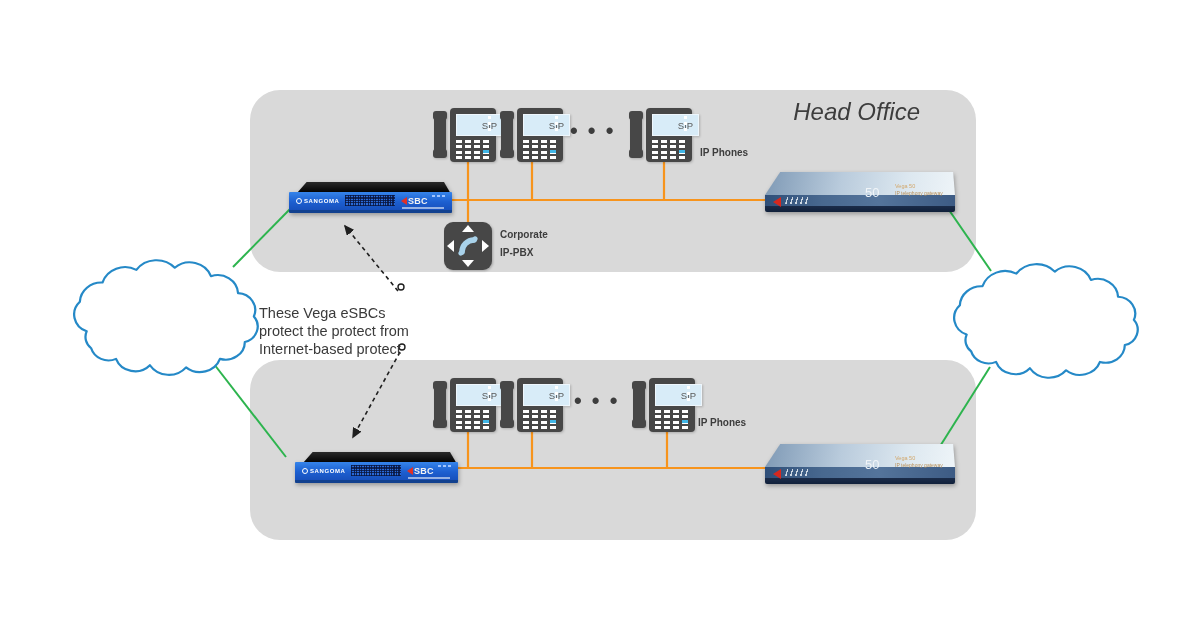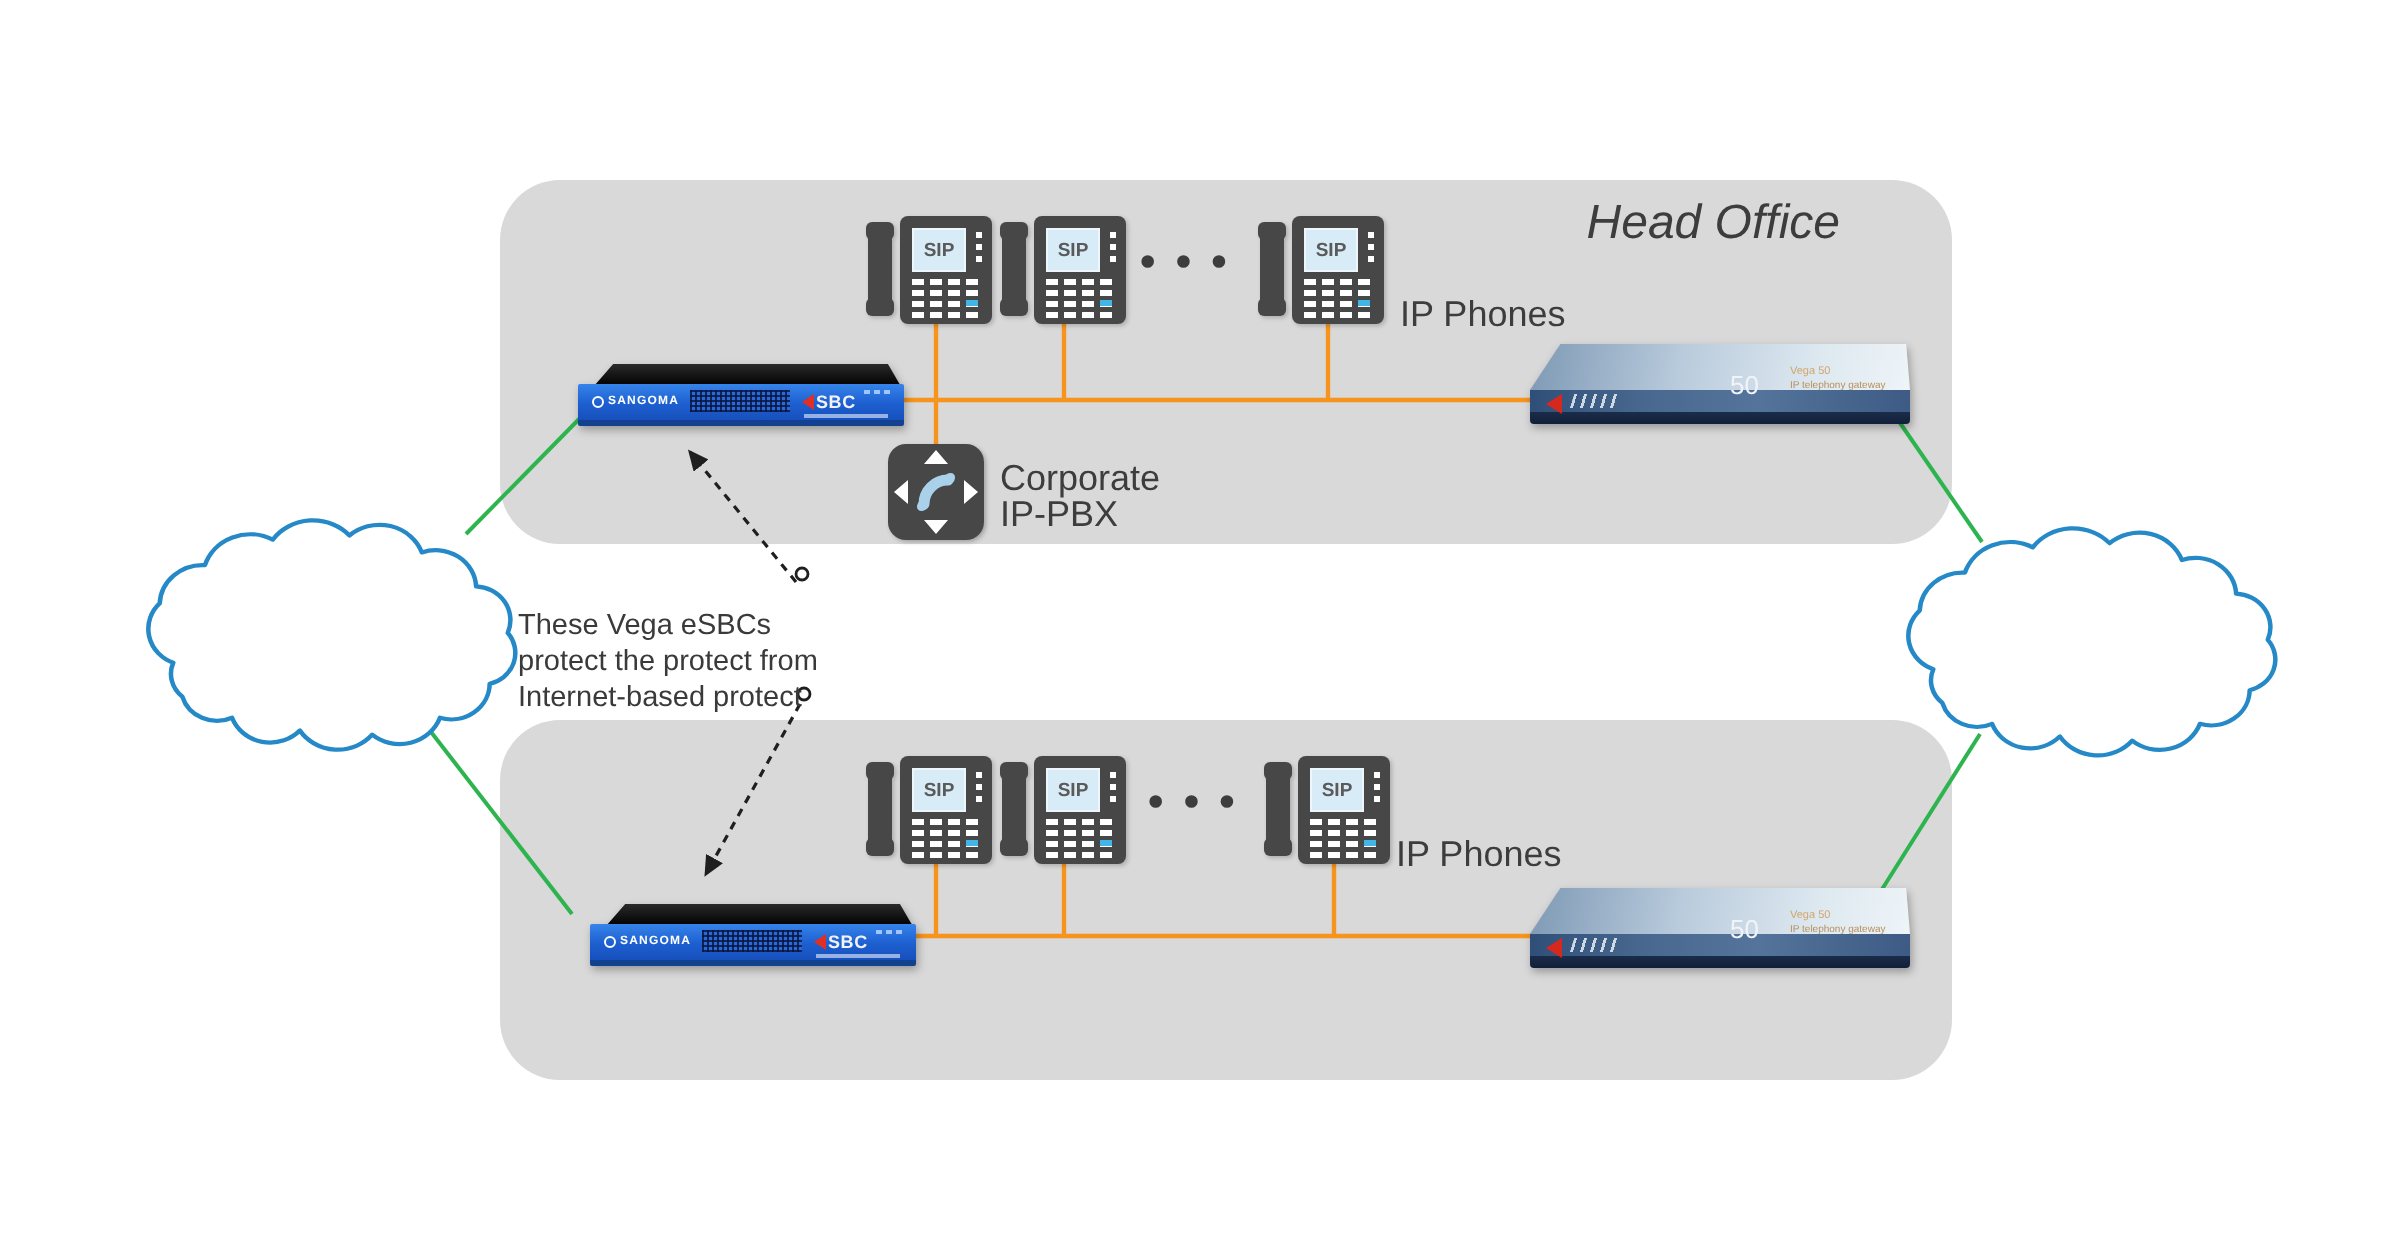--- a/index.html
+++ b/index.html
@@ -15,33 +15,33 @@
   svg.connectors { position:absolute; left:0; top:0; }
   .green-lines line  { stroke:var(--green,#2db44e); stroke-width:2; }
   .orange-lines line { stroke:var(--orange,#f7941d); stroke-width:2.2; }
   .dashed line   { stroke:#1f1f1f; stroke-width:1.6; stroke-dasharray:4 3.5; }
   .dashed circle { fill:#fff; stroke:#1f1f1f; stroke-width:1.4; }
   .cloud { fill:#fff; stroke:var(--cloud_stroke,#2589c7); stroke-width:2; stroke-linejoin:round; }
 
   
   .office-title { position:absolute; font-size:24px; text-align:right; color:var(--text,#3d3d3d);font-style:italic; }
   .cloud-label  { position:absolute; font-size:29px; text-align:center; color:var(--text,#3d3d3d); }
-  .small-label  { position:absolute; font-size:18px; color:var(--text,#3d3d3d); }
+  .small-label  { position:absolute; font-size:10px; color:var(--text,#3d3d3d);font-weight:bold; }
   .ellipsis     { position:absolute; font-size:22px; font-weight:bold; letter-spacing:2px; color:var(--text,#3d3d3d); }
   .annotation   { position:absolute; font-size:14.5px; line-height:18px; color:#3a3a3a; }
 
   
   .phone { position:absolute; width:62px; height:54px; filter:drop-shadow(1px 1px 1px rgba(0,0,0,.2)); }
   .phone .handset { position:absolute; left:0; top:3px; width:12px; height:47px; background:#474747; border-radius:5px; }
   .phone .handset::before, .phone .handset::after { content:""; position:absolute; left:-1px; width:14px; height:9px; background:#474747; border-radius:3px; }
   .phone .handset::before { top:0; } .phone .handset::after { bottom:0; }
   .phone .body { position:absolute; left:16px; top:0; width:46px; height:54px; background:#474747; border-radius:4px; }
   .phone .screen { position:absolute; left:6px; top:6px; width:25px; height:20px; background:#d8ecf8;
-                   border:1px solid #eef6fc; font-size:9.5px; font-weight:bold; color:#5a5a5a;
-                   display:flex; align-items:center; justify-content:center; }
+                   border:1px solid #eef6fc; font-size:9.5px; font-weight:normal; color:#5a5a5a;
+                   display:flex; align-items:center; justify-content:center;padding-left:20px; }
   .phone .side-dots { position:absolute; right:5px; top:8px; width:3px; height:3px; background:#fff;
                       box-shadow:0 6px 0 #fff, 0 12px 0 #fff; }
   .phone .keys { position:absolute; left:6px; top:31px; width:33px; height:20px;
     background-image:
       repeating-linear-gradient(90deg, transparent 0 6px, #474747 6px 9px),
       repeating-linear-gradient(0deg, #fff 0 3px, transparent 3px 5.5px); }
   .phone .key-accent { position:absolute; left:33px; top:42px; width:6px; height:3px; background:#41b6e6; }
 
   
   .esbc { position:absolute; width:163px; height:31px; filter:drop-shadow(1px 2px 2px rgba(0,0,0,.3));margin-left:31px; }

